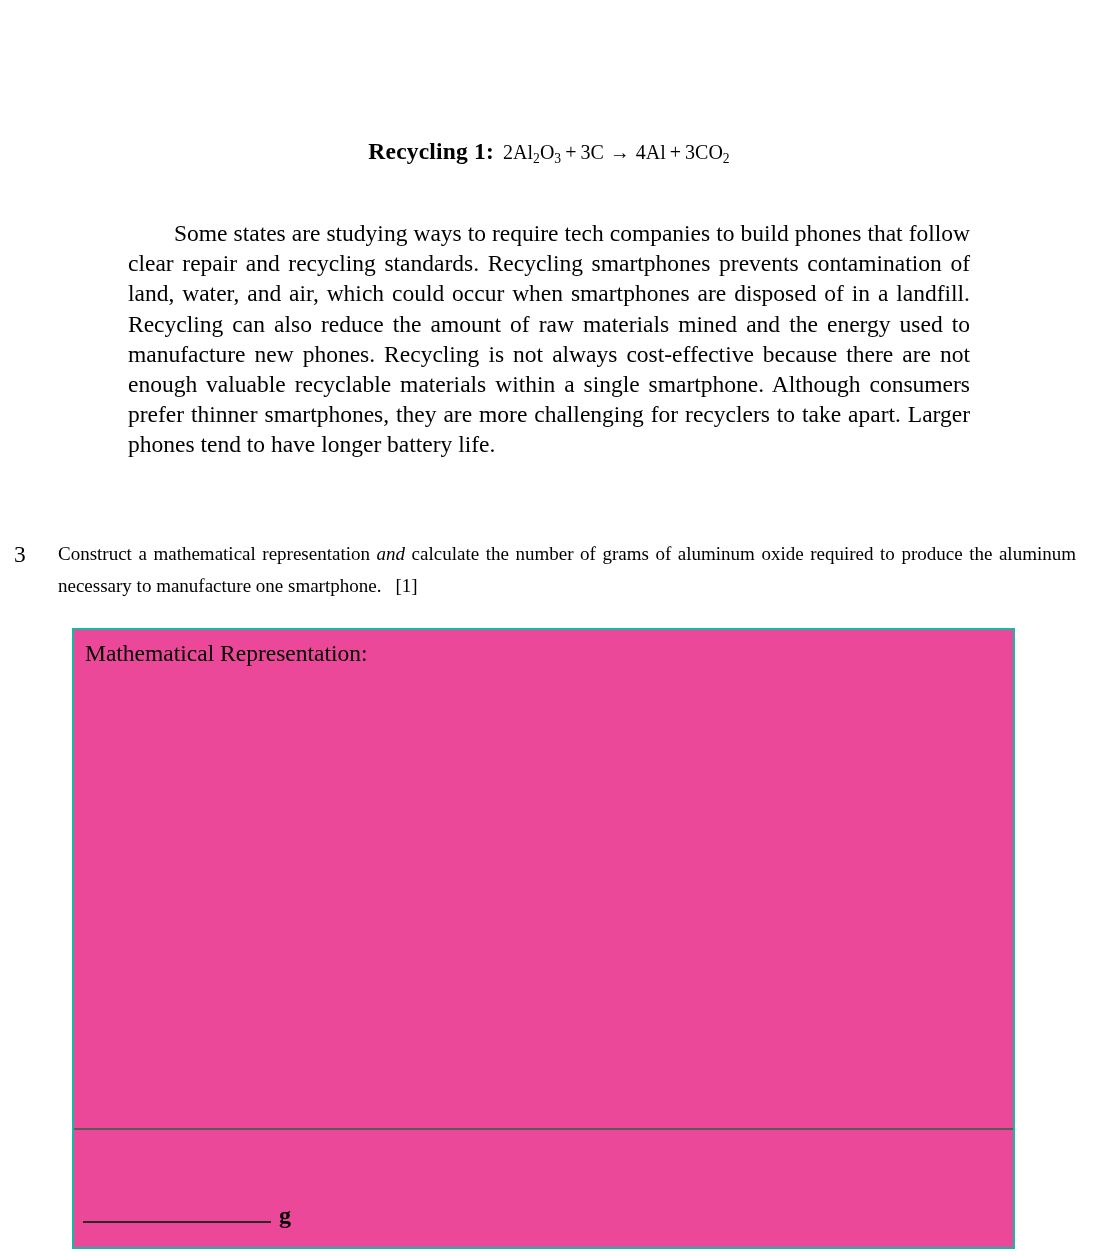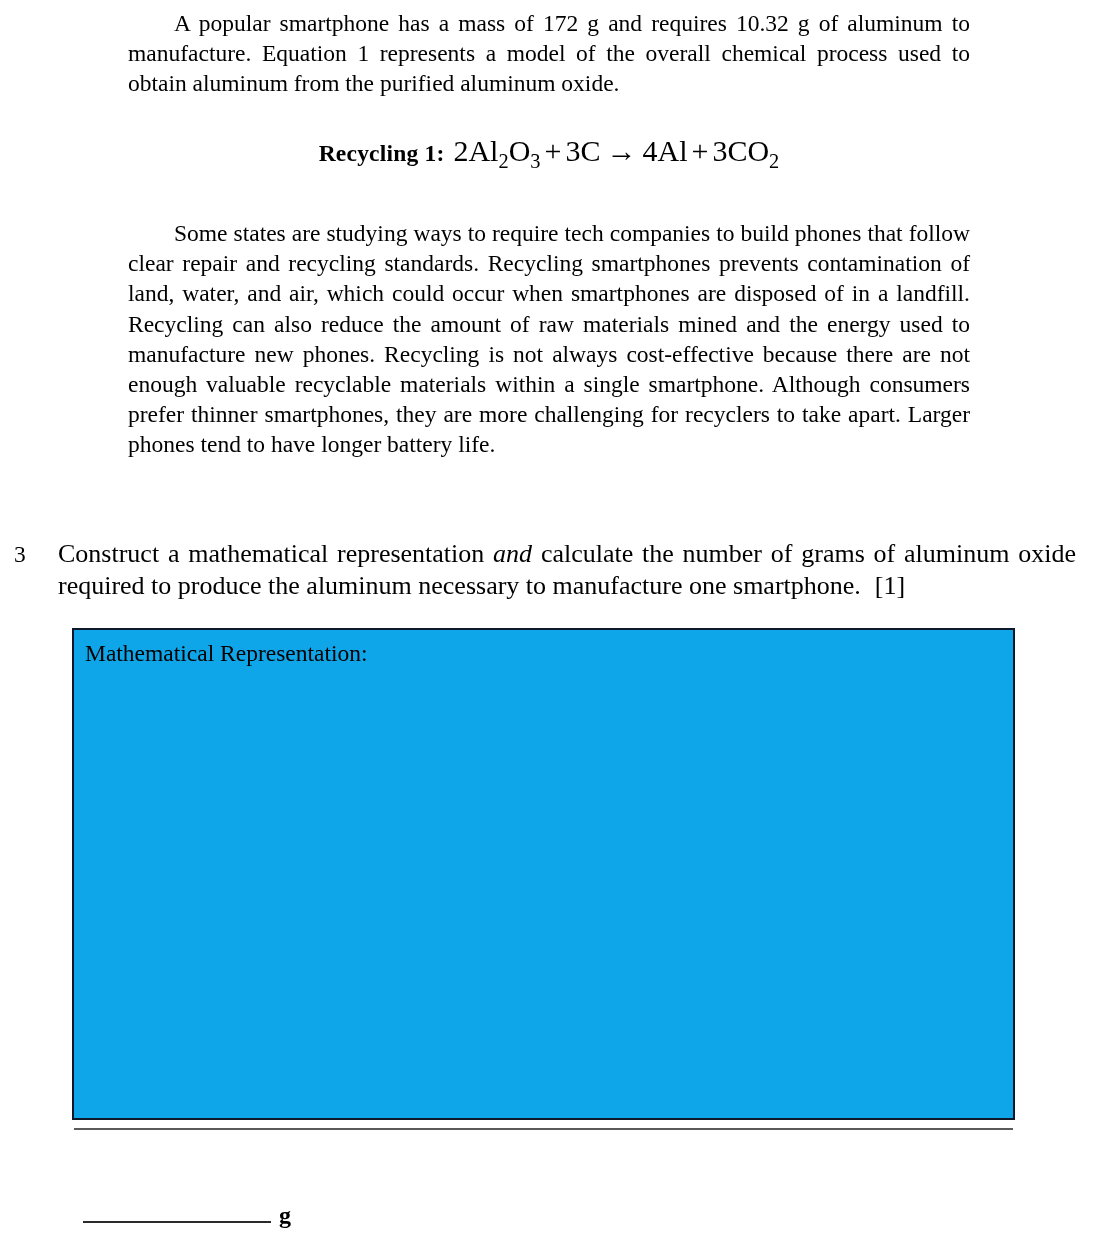--- a/index.html
+++ b/index.html
@@ -49,21 +49,21 @@
     text-align: center;
     font-size: 23.5px;
     line-height: 30px;
     white-space: nowrap;
   }
   .eq-label {
     font-weight: bold;
     letter-spacing: 0.2px;
   }
   .eq-body {
-    font-size: 30px;
+    font-size: 20px;
     margin-left: 9px;
   }
   .eq-body sub {
     font-size: 0.68em;
     vertical-align: -0.32em;
     line-height: 0;
   }
   .op {
     margin: 0 4px;
   }
@@ -93,43 +93,43 @@
     width: 30px;
     font-size: 23.5px;
     line-height: 32px;
     text-align: left;
   }
   .q-text {
     position: absolute;
     left: 58px;
     top: 0;
     width: 1018px;
-    font-size: 26px;
+    font-size: 19px;
     line-height: 32px;
     text-align: justify;
     text-justify: inter-word;
   }
   .q-text i {
     font-style: italic;
   }
   .marks {
     white-space: nowrap;
     margin-left: 14px;
   }
 
   
   .answer-box {
     position: absolute;
     left: 72px;
     top: 628px;
     width: 943px;
-    height: 492px;
-    border: 2px solid #0f172a;
+    height: 621px;
+    border: 2px solid #14b8a6;
     box-sizing: border-box;
-    background: #0ea5e9;
+    background: #ec4899;
   }
   .answer-top {
     position: relative;
     height: 500px;
     box-sizing: border-box;
     border-bottom: 2px solid #5a5a5a;
   }
   .answer-label {
     position: absolute;
     left: 11px;
@@ -160,23 +160,20 @@
     font-weight: bold;
     margin-left: 8px;
     font-size: 24px;
   }
 </style>
 </head>
 <body>
 
 <div class="page">
 
-  <div class="stimulus">
-    <p class="para p1">A popular smartphone has a mass of 172 g and requires 10.32 g of aluminum to manufacture. Equation 1 represents a model of the overall chemical process used to obtain aluminum from the purified aluminum oxide.</p>
-  </div>
 
   <div class="equation-line">
     <span class="eq-label">Recycling 1:</span><span class="eq-body"><span>2</span><span>Al</span><sub>2</sub><span>O</span><sub>3</sub><span class="op">+</span><span>3C</span><span class="arrow">→</span><span>4Al</span><span class="op">+</span><span>3CO</span><sub>2</sub></span>
   </div>
 
   <div class="stimulus2">
     <p class="para p2">Some states are studying ways to require tech companies to build phones that follow clear repair and recycling standards. Recycling smartphones prevents contamination of land, water, and air, which could occur when smartphones are disposed of in a landfill. Recycling can also reduce the amount of raw materials mined and the energy used to manufacture new phones. Recycling is not always cost-effective because there are not enough valuable recyclable materials within a single smartphone. Although consumers prefer thinner smartphones, they are more challenging for recyclers to take apart. Larger phones tend to have longer battery life.</p>
   </div>
 
   <div class="question-row">

